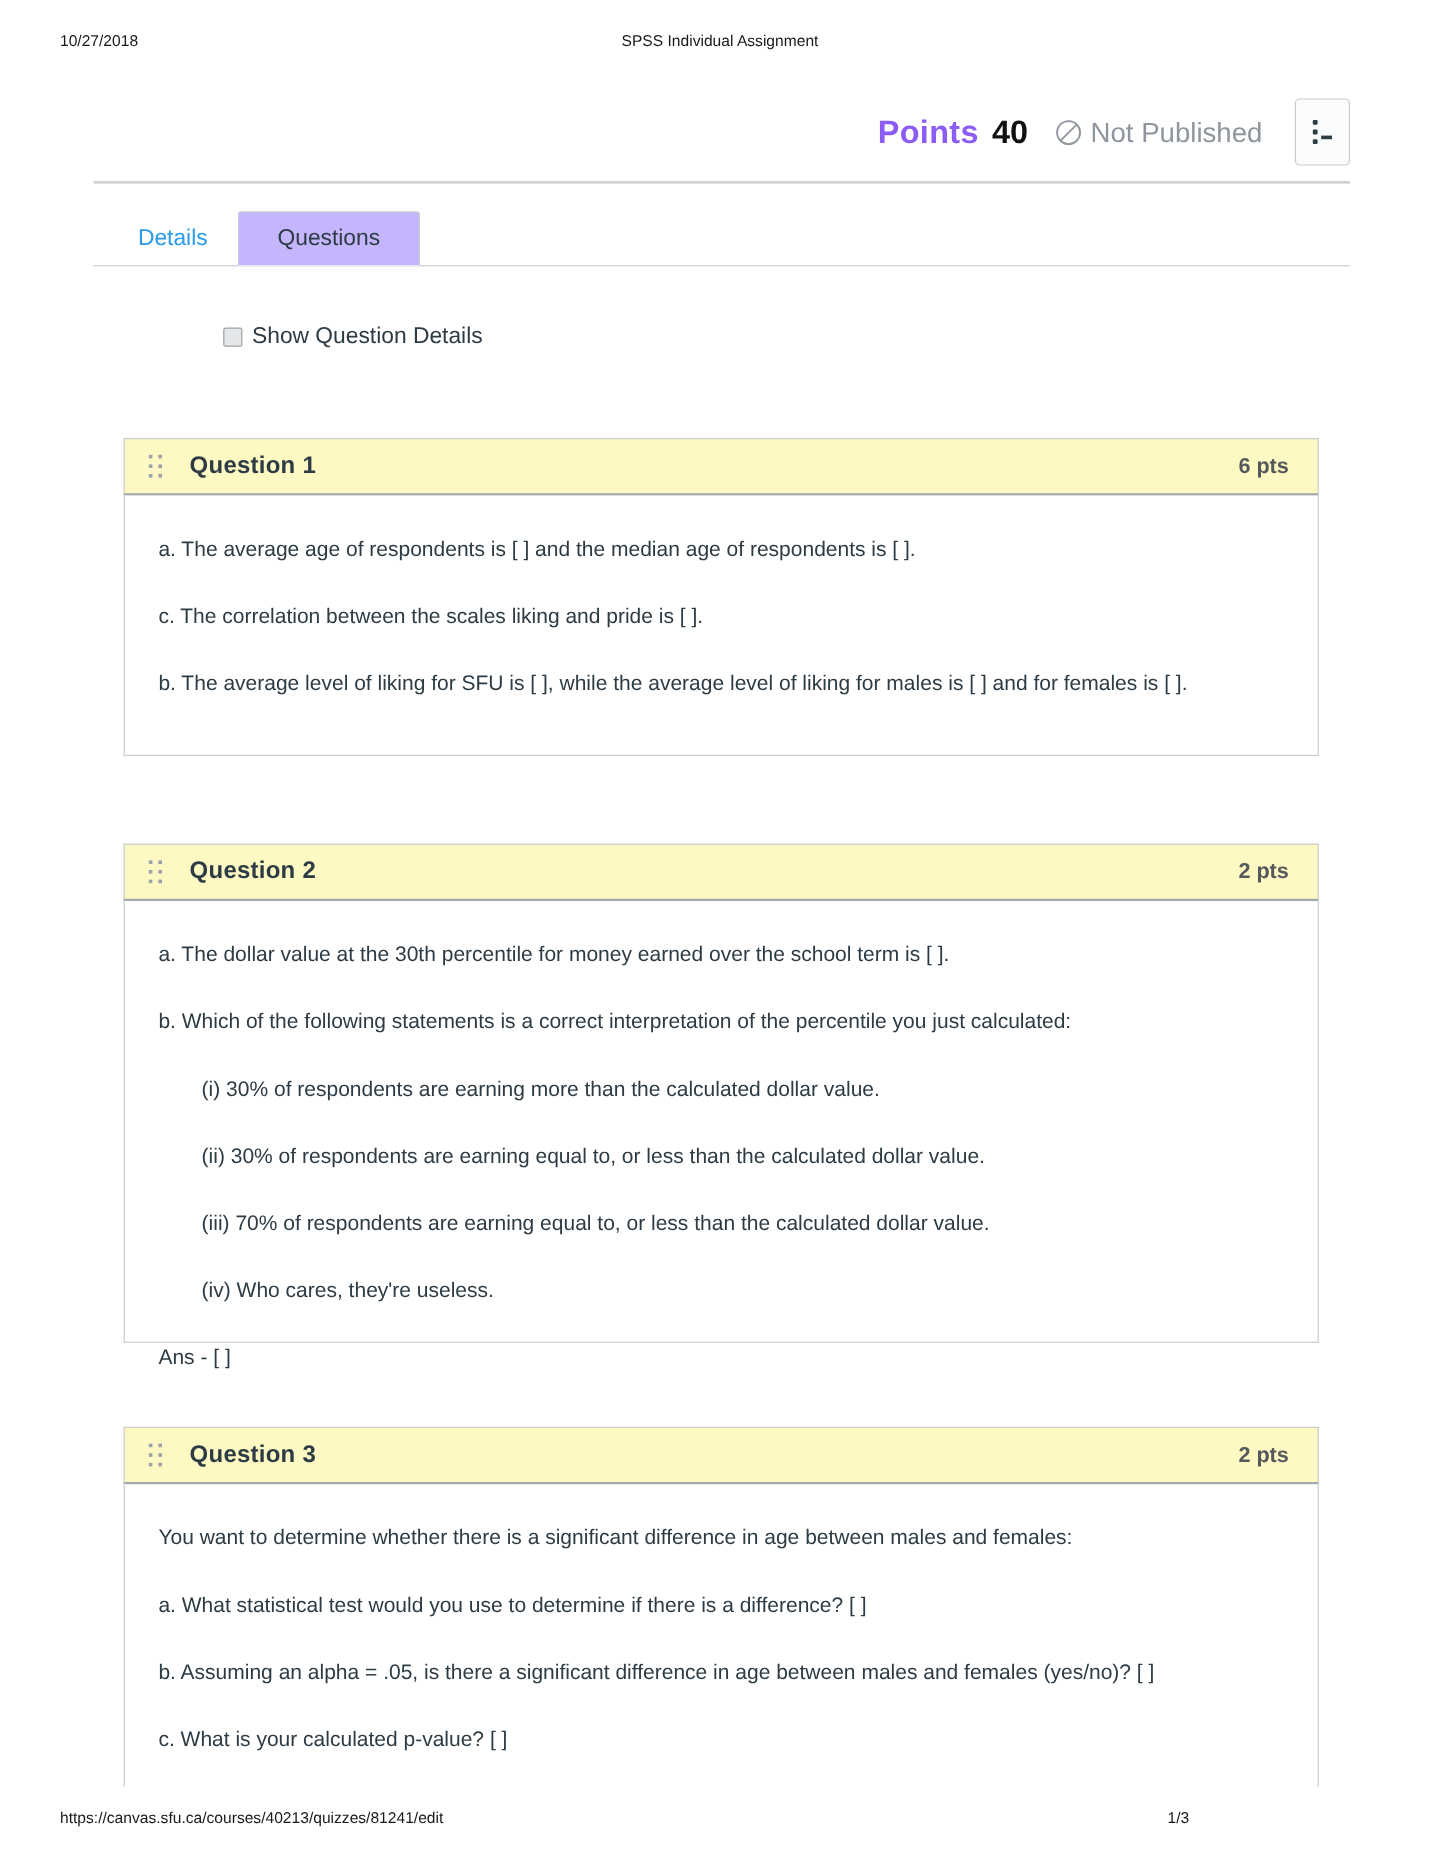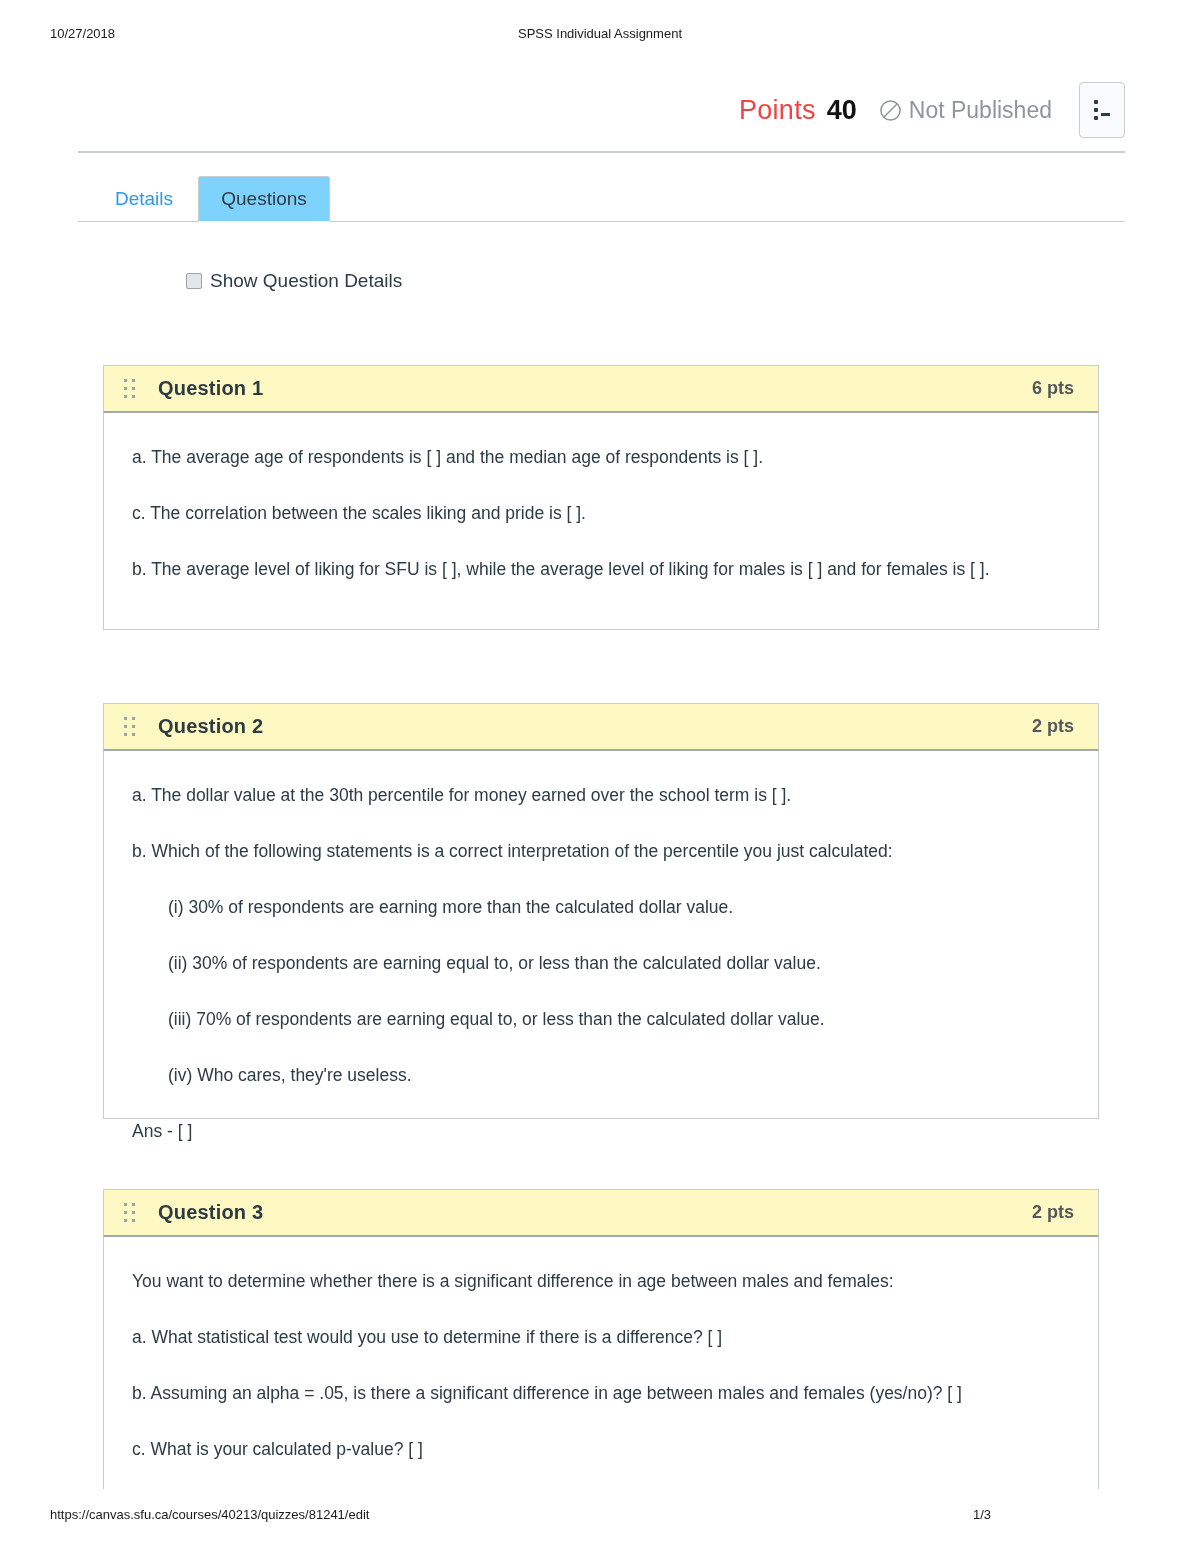--- a/index.html
+++ b/index.html
@@ -47,22 +47,22 @@
     top: 82px;
     left: 78px;
     width: 1047px;
     height: 56px;
     display: flex;
     align-items: center;
     justify-content: flex-end;
   }
   .points-label {
     font-size: 27px;
-    font-weight: normal;
-    color: #ef4444;
+    font-weight: bold;
+    color: #8b5cf6;
     letter-spacing: 0.3px;
     white-space: nowrap;
   }
   .points-value {
     font-size: 27px;
     font-weight: bold;
     color: #111111;
     margin-left: 11px;
     white-space: nowrap;
   }
@@ -154,23 +154,23 @@
     font-size: 19px;
     text-align: right;
   }
   .tab-details {
     left: 12px;
     width: 108px;
     color: #2b9ae8;
   }
   .tab-questions {
     left: 120px;
-    width: 132px;
+    width: 152px;
     color: #2d3b45;
-    background: #7dd3fc;
+    background: #c4b5fd;
     border-left: 1px solid #c7cdd1;
     border-top: 1px solid #c7cdd1;
     border-right: 1px solid #c7cdd1;
     border-bottom: 1px solid #ffffff;
     border-radius: 3px 3px 0 0;
     z-index: 2;
   }
 
   
   .show-details-row {

